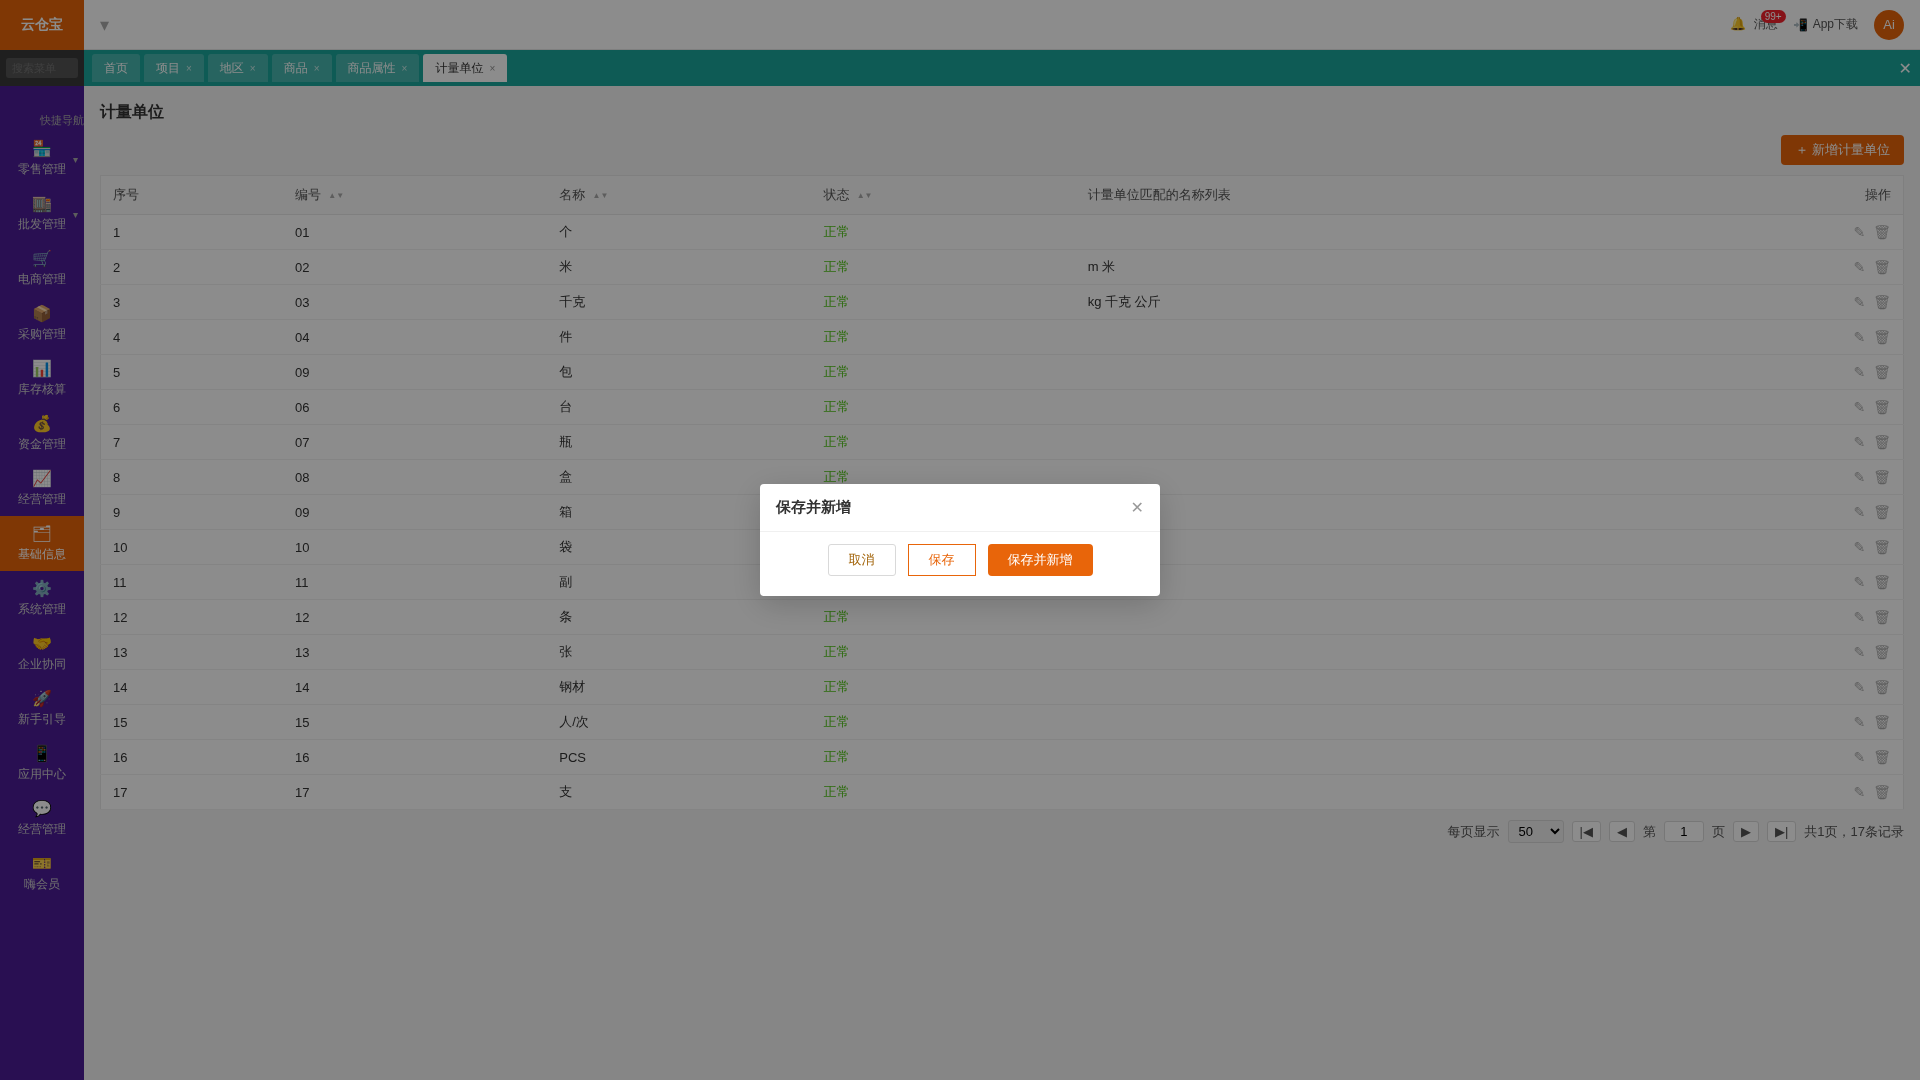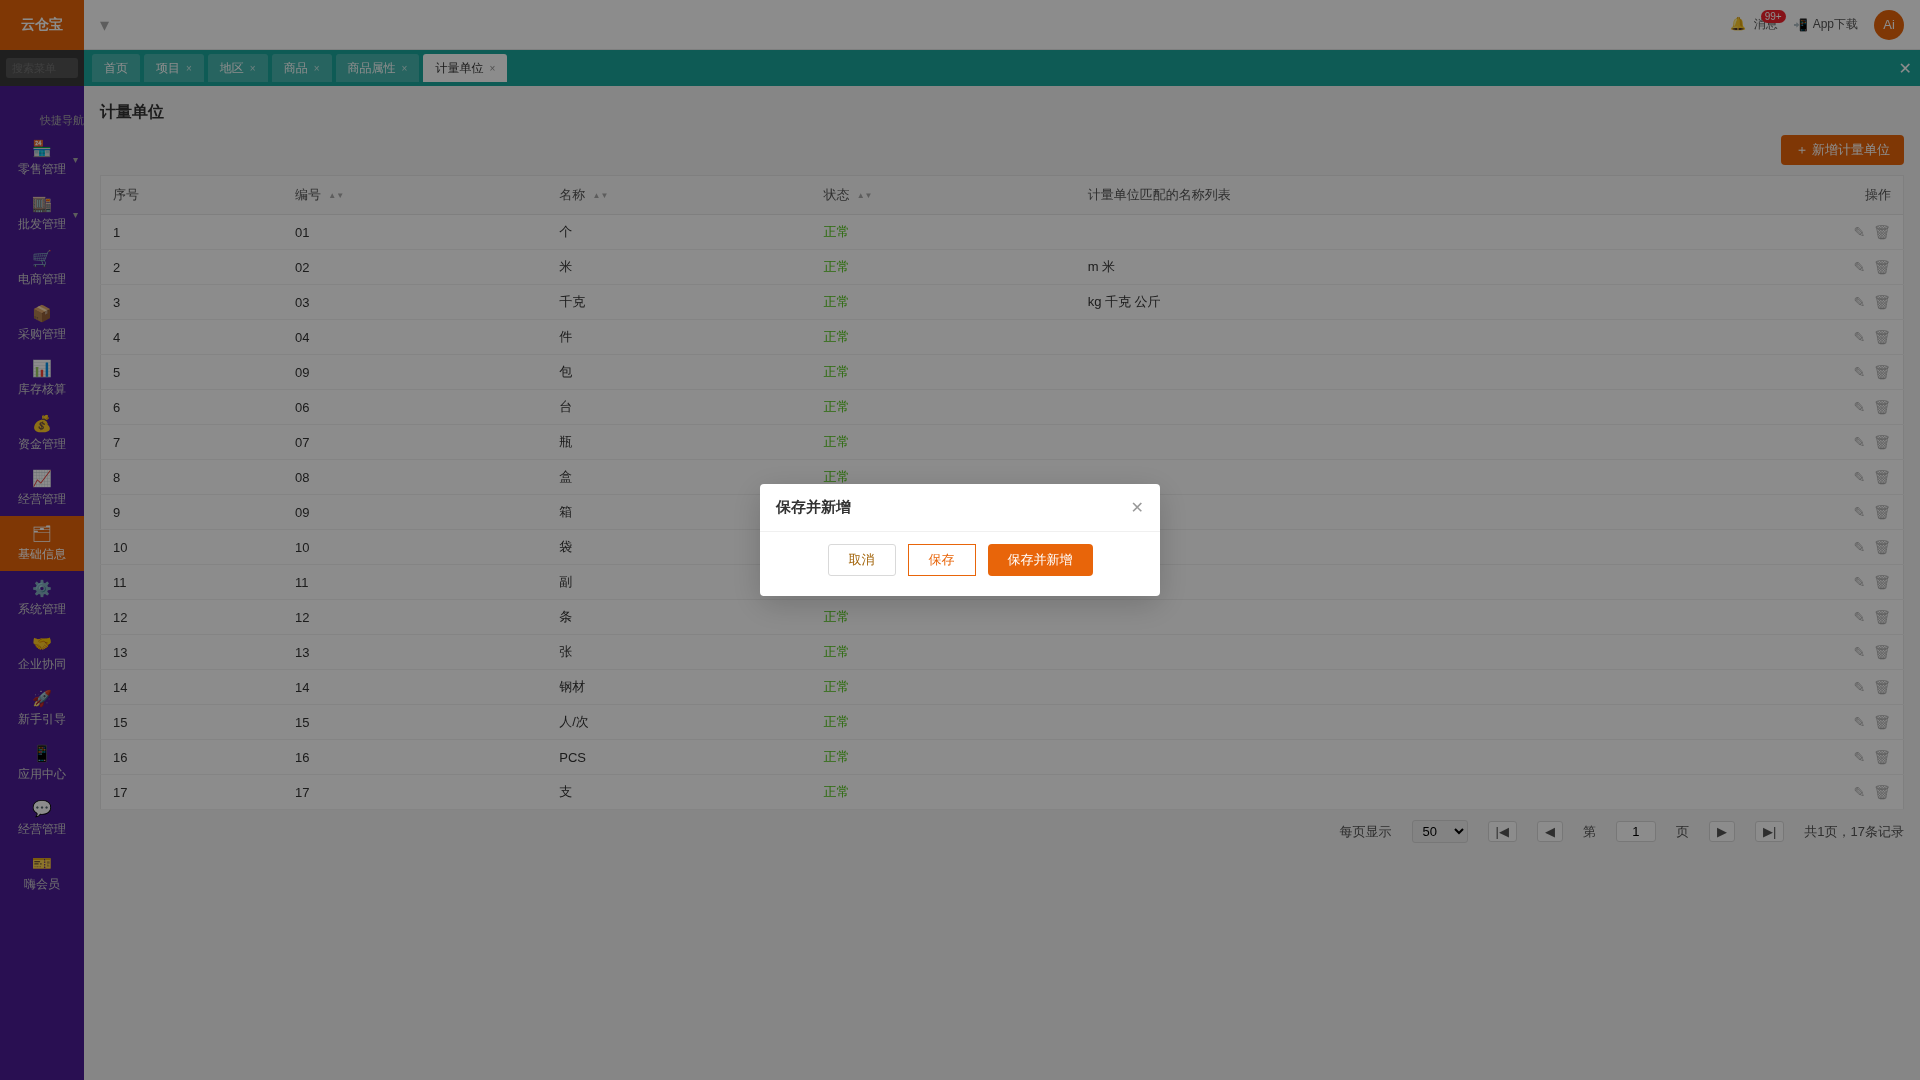--- a/index.html
+++ b/index.html
@@ -204,21 +204,21 @@
     .status-normal { color: #52c41a; }
     .action-icons { display: flex; gap: 8px; }
     .action-icon { color: #aaa; cursor: pointer; font-size: 14px; }
 
     
     .pagination-bar {
       display: flex;
       align-items: center;
       justify-content: flex-end;
       padding: 10px 0;
-      gap: 20px;
+      gap: 8px;
       font-size: 13px;
       color: #555;
     }
     .pagination-bar select {
       padding: 2px 6px;
       border: 1px solid #d9d9d9;
       border-radius: 3px;
       font-size: 13px;
     }
     .pagination-btn {

